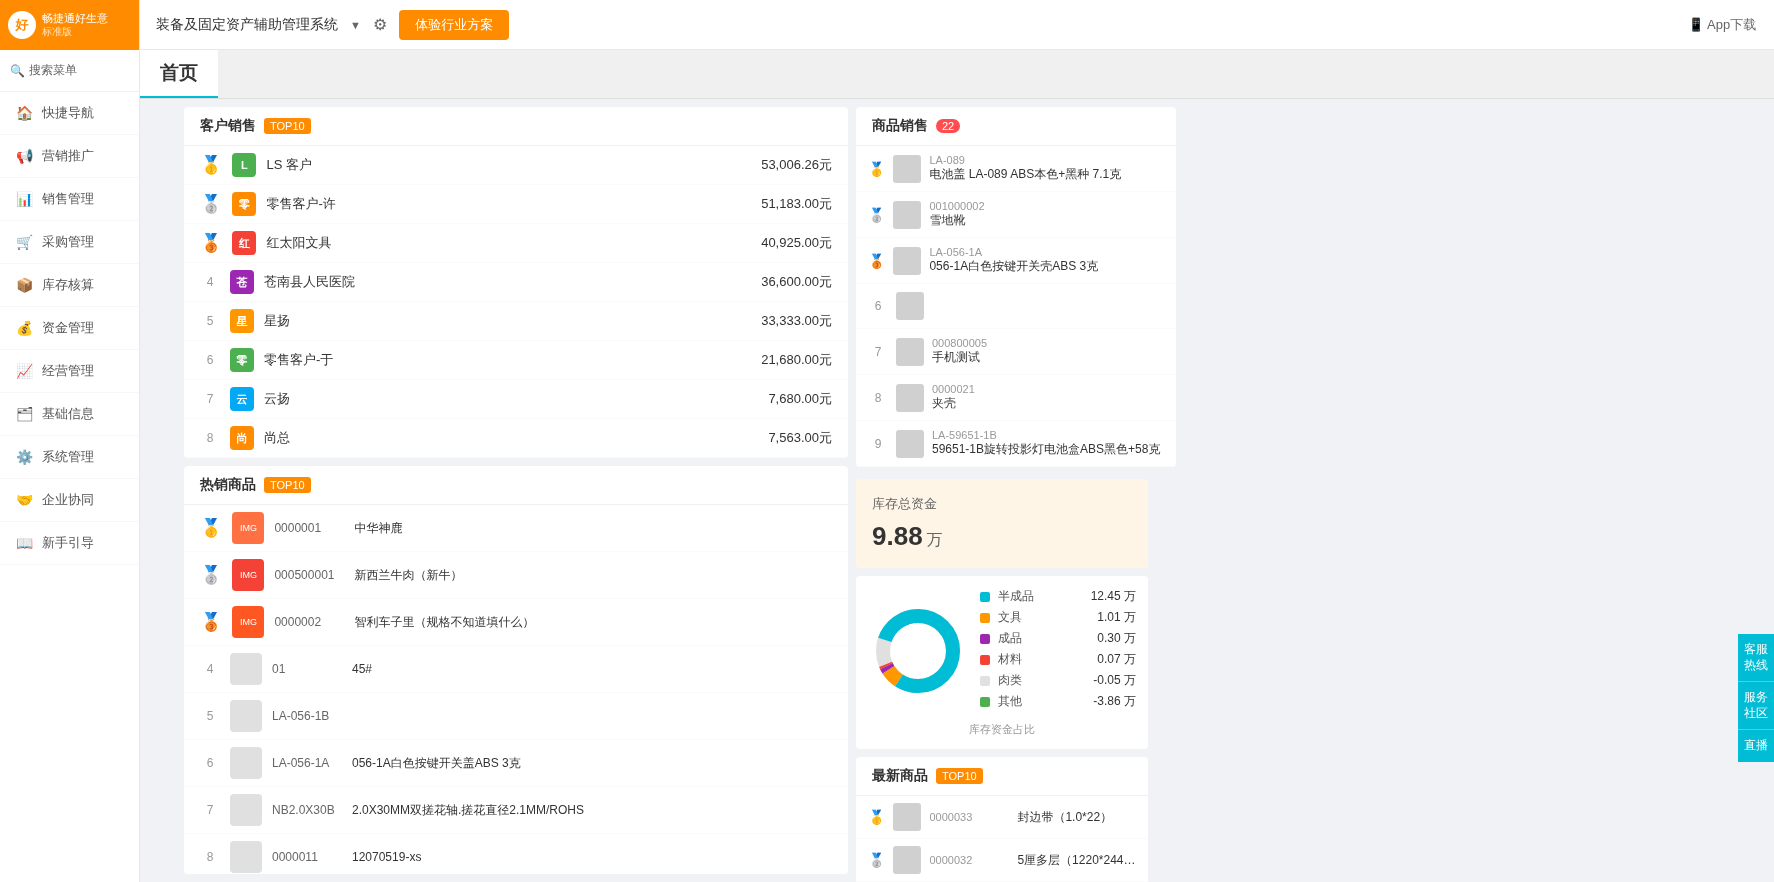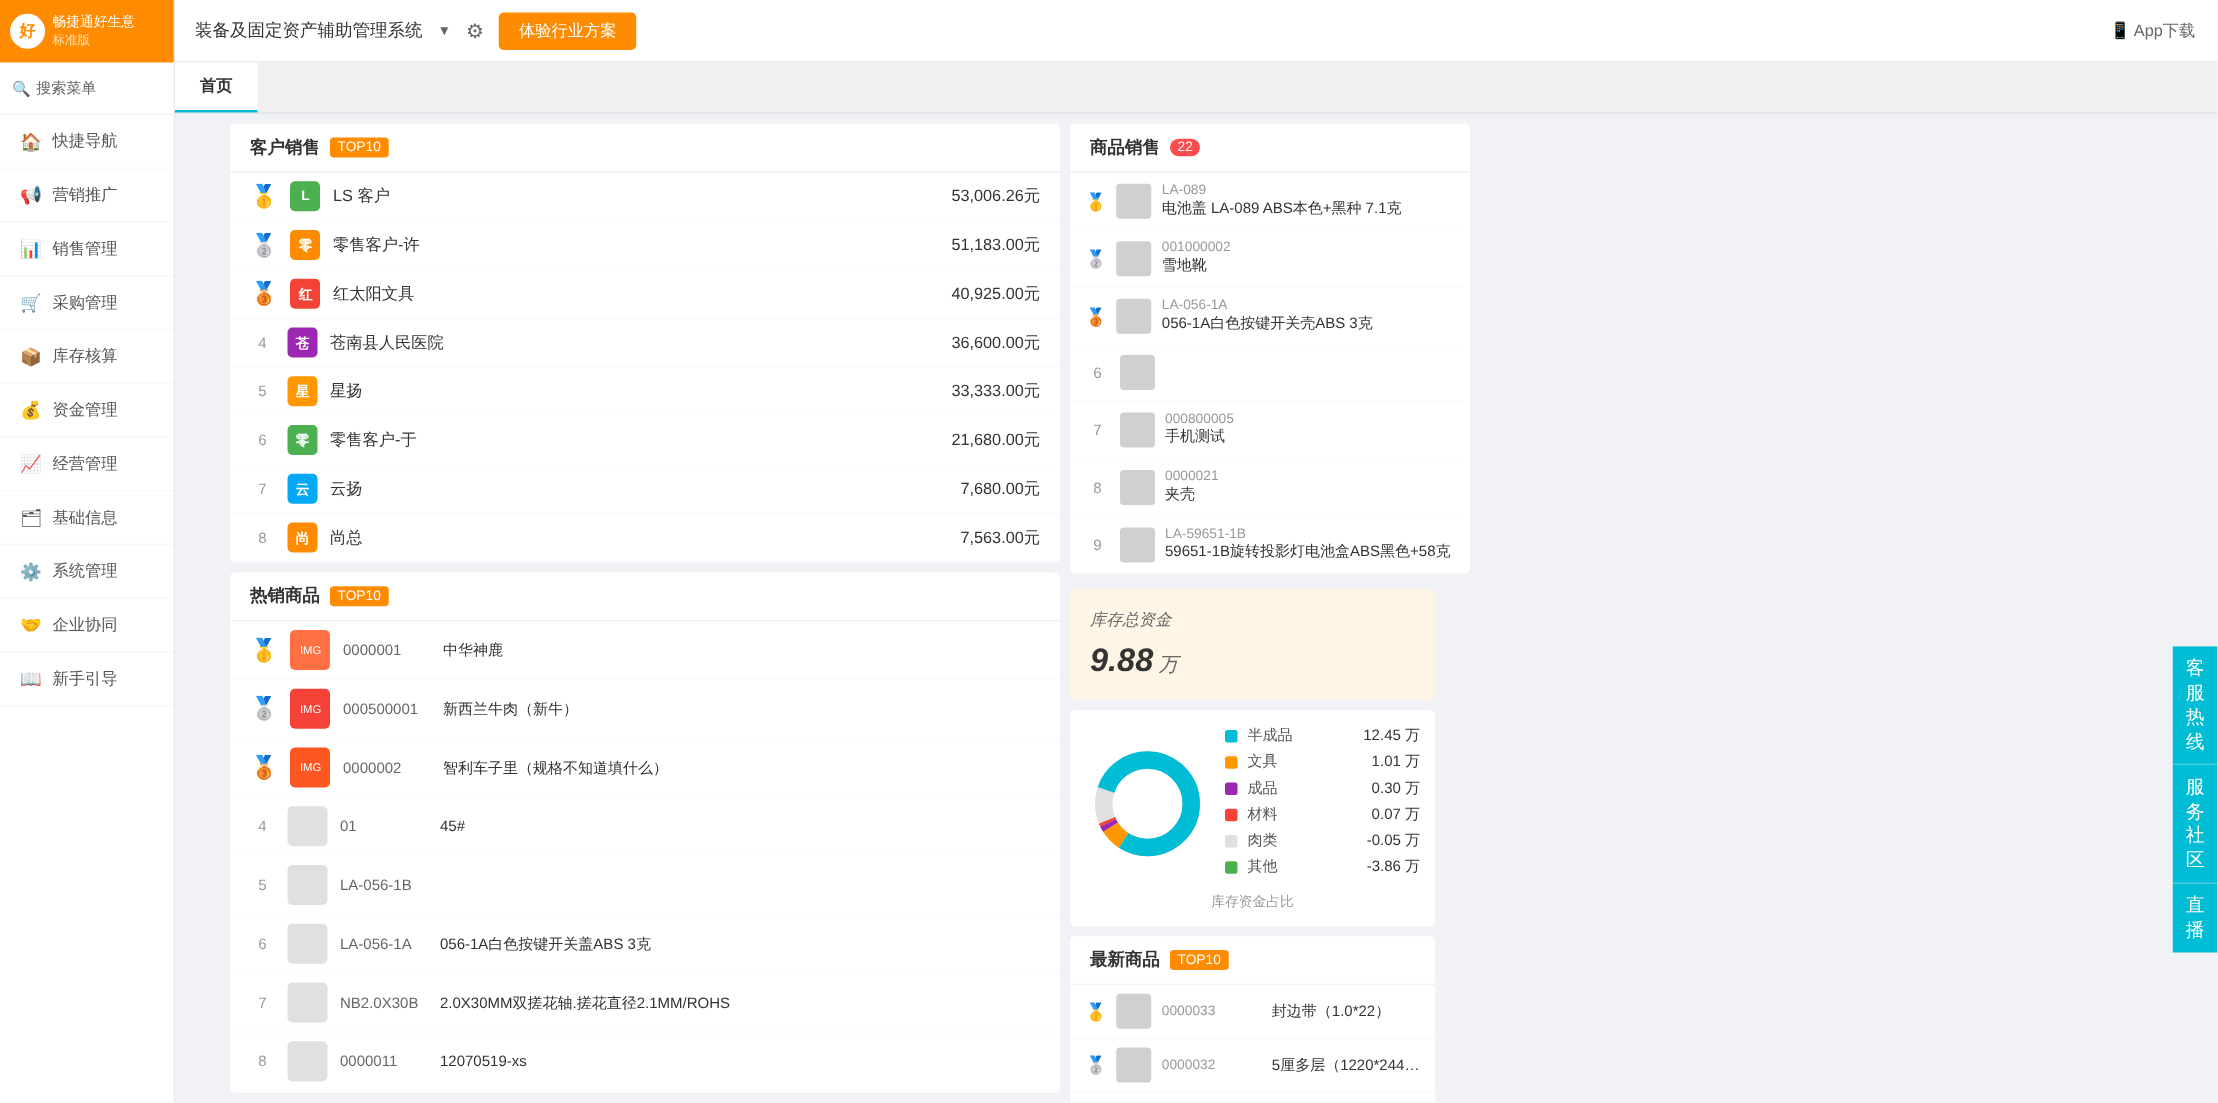--- a/index.html
+++ b/index.html
@@ -74,21 +74,21 @@
     .topbar-badge { position: relative; }
     .badge-count { position: absolute; top: -6px; right: -8px; background: #ff4d4f; color: #fff; border-radius: 10px; font-size: 10px; padding: 1px 4px; min-width: 16px; text-align: center; }
 
     
     .tabbar {
       background: #f0f0f0;
       display: flex; align-items: center;
       border-bottom: 1px solid #ddd;
     }
     .tabbar-item {
-      padding: 10px 20px; cursor: pointer; font-size: 13px; color: #555; text-align: right;
+      padding: 10px 20px; cursor: pointer; font-size: 19px; color: #555; text-align: right;
     }
     .tabbar-item.active { background: #fff; color: #333; font-weight: bold; border-bottom: 2px solid #00bcd4; }
 
     
     .content { flex: 1; display: flex; overflow: hidden; background: #f0f2f5; }
 
     
     .panels { flex: 1; display: flex; overflow: hidden; padding-left: 36px; }
 
     
@@ -166,21 +166,21 @@
     
     .right-sidebar {
       width: 300px; flex-shrink: 0;
       display: flex; flex-direction: column;
       overflow: hidden;
     }
 
     
     .inventory-card {
       background: #fff5e6; margin: 8px 8px 4px 0;
-      border-radius: 4px; padding: 16px; font-style: italic;
+      border-radius: 4px; padding: 16px;
     }
     .inventory-title { font-size: 13px; color: #666; display: flex; align-items: center; gap: 6px; }
     .inventory-amount { font-size: 26px; font-weight: bold; color: #333; margin-top: 4px; }
     .inventory-wan { font-size: 16px; color: #666; }
 
     
     .pie-section {
       background: #fff; margin: 4px 8px 4px 0;
       border-radius: 4px; padding: 12px;
     }
@@ -204,21 +204,21 @@
       display: flex; align-items: center;
       padding: 7px 12px; border-bottom: 1px solid #fafafa; gap: 8px;
     }
 
     
     .float-btns {
       position: fixed; right: 0; bottom: 120px;
       display: flex; flex-direction: column;
     }
     .float-btn {
-      background: #00bcd4; color: #fff; font-size: 15px;
+      background: #00bcd4; color: #fff; font-size: 12px;
       padding: 8px 6px; cursor: pointer; text-align: center; line-height: 1.3;
       border-bottom: 1px solid rgba(255,255,255,0.3); width: 36px;
     }
     .float-btn:last-child { border-bottom: none; }
 
     
     ::-webkit-scrollbar { width: 4px; }
     ::-webkit-scrollbar-track { background: #f1f1f1; }
     ::-webkit-scrollbar-thumb { background: #ccc; border-radius: 2px; }
 

